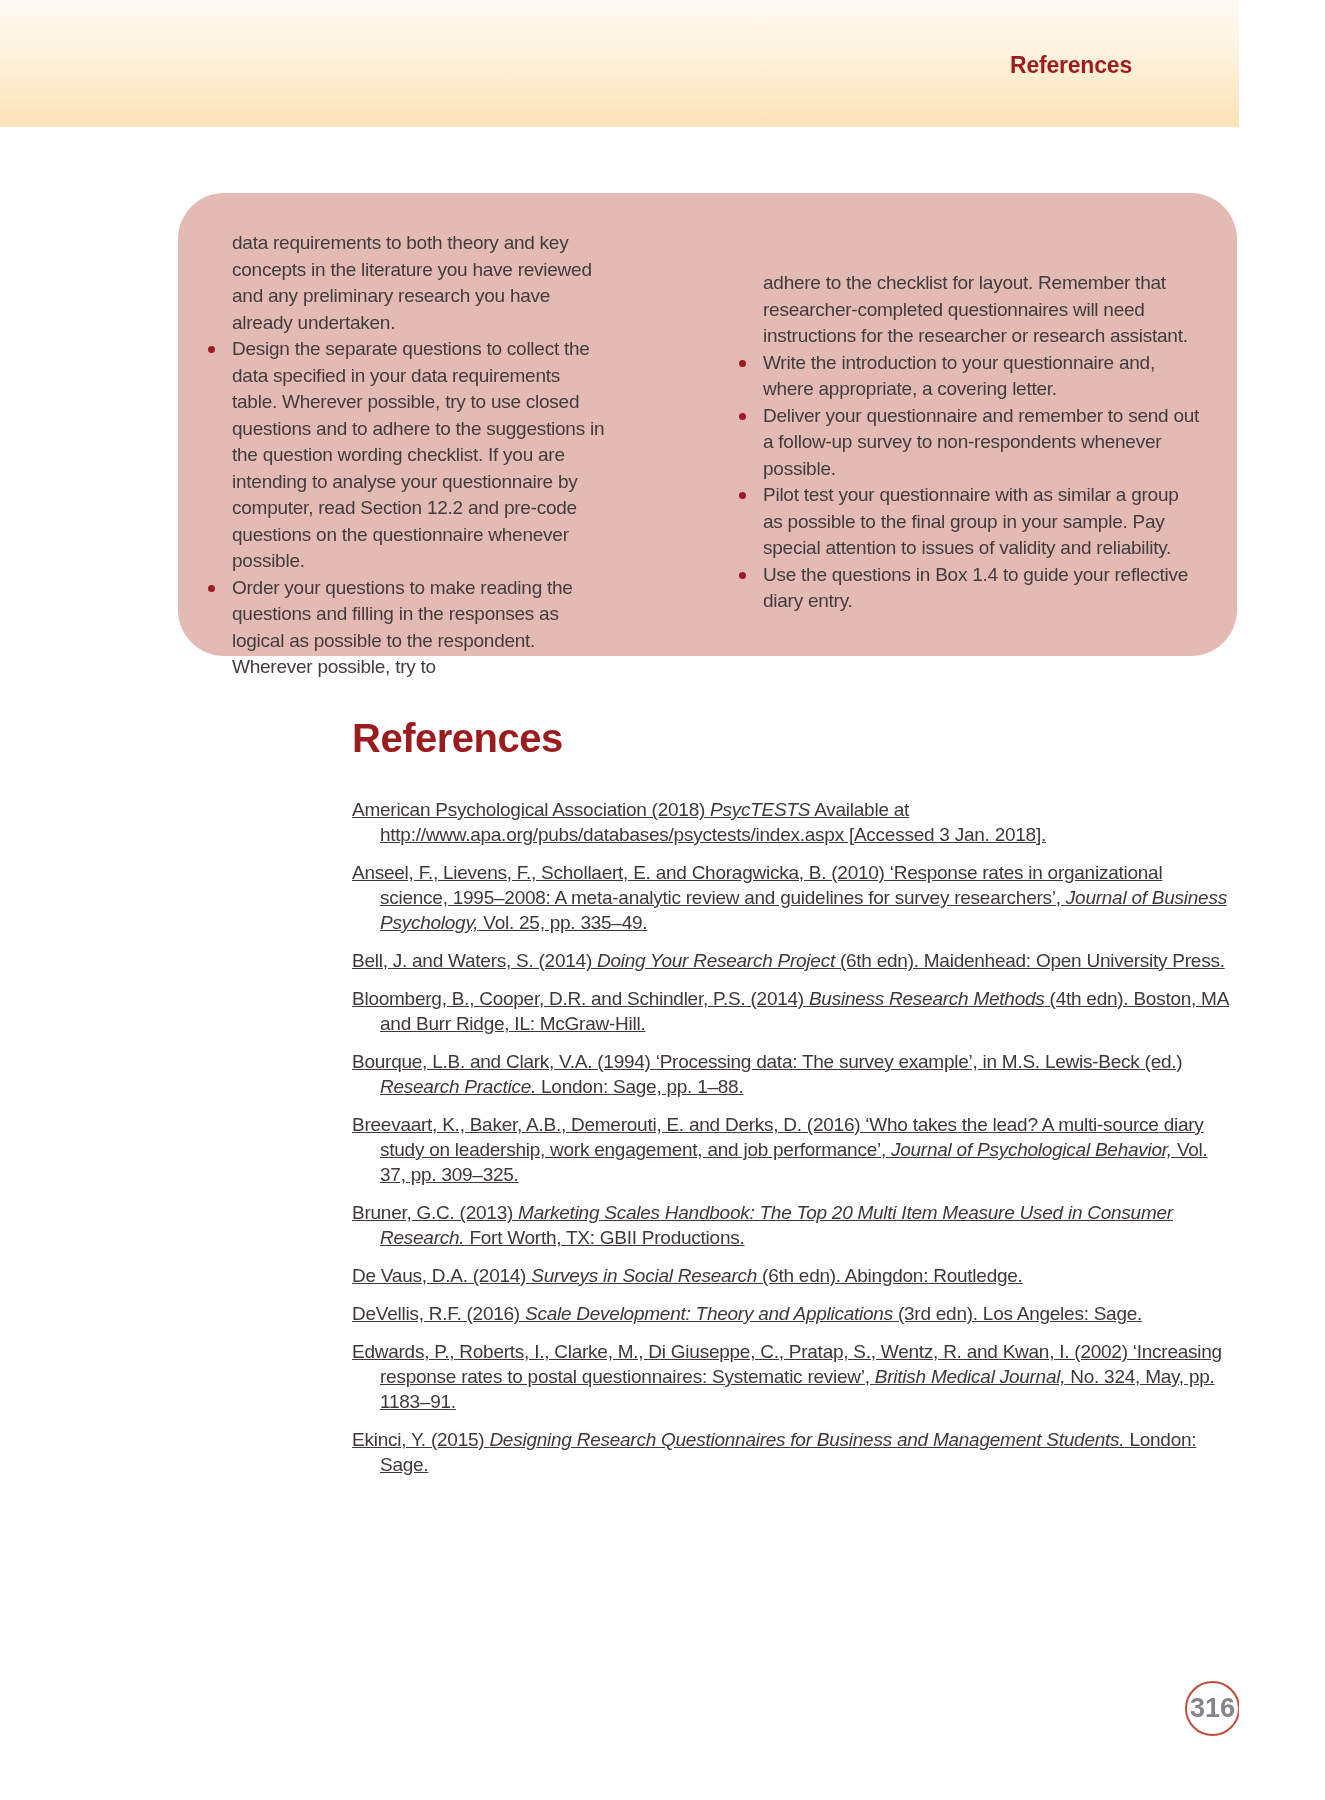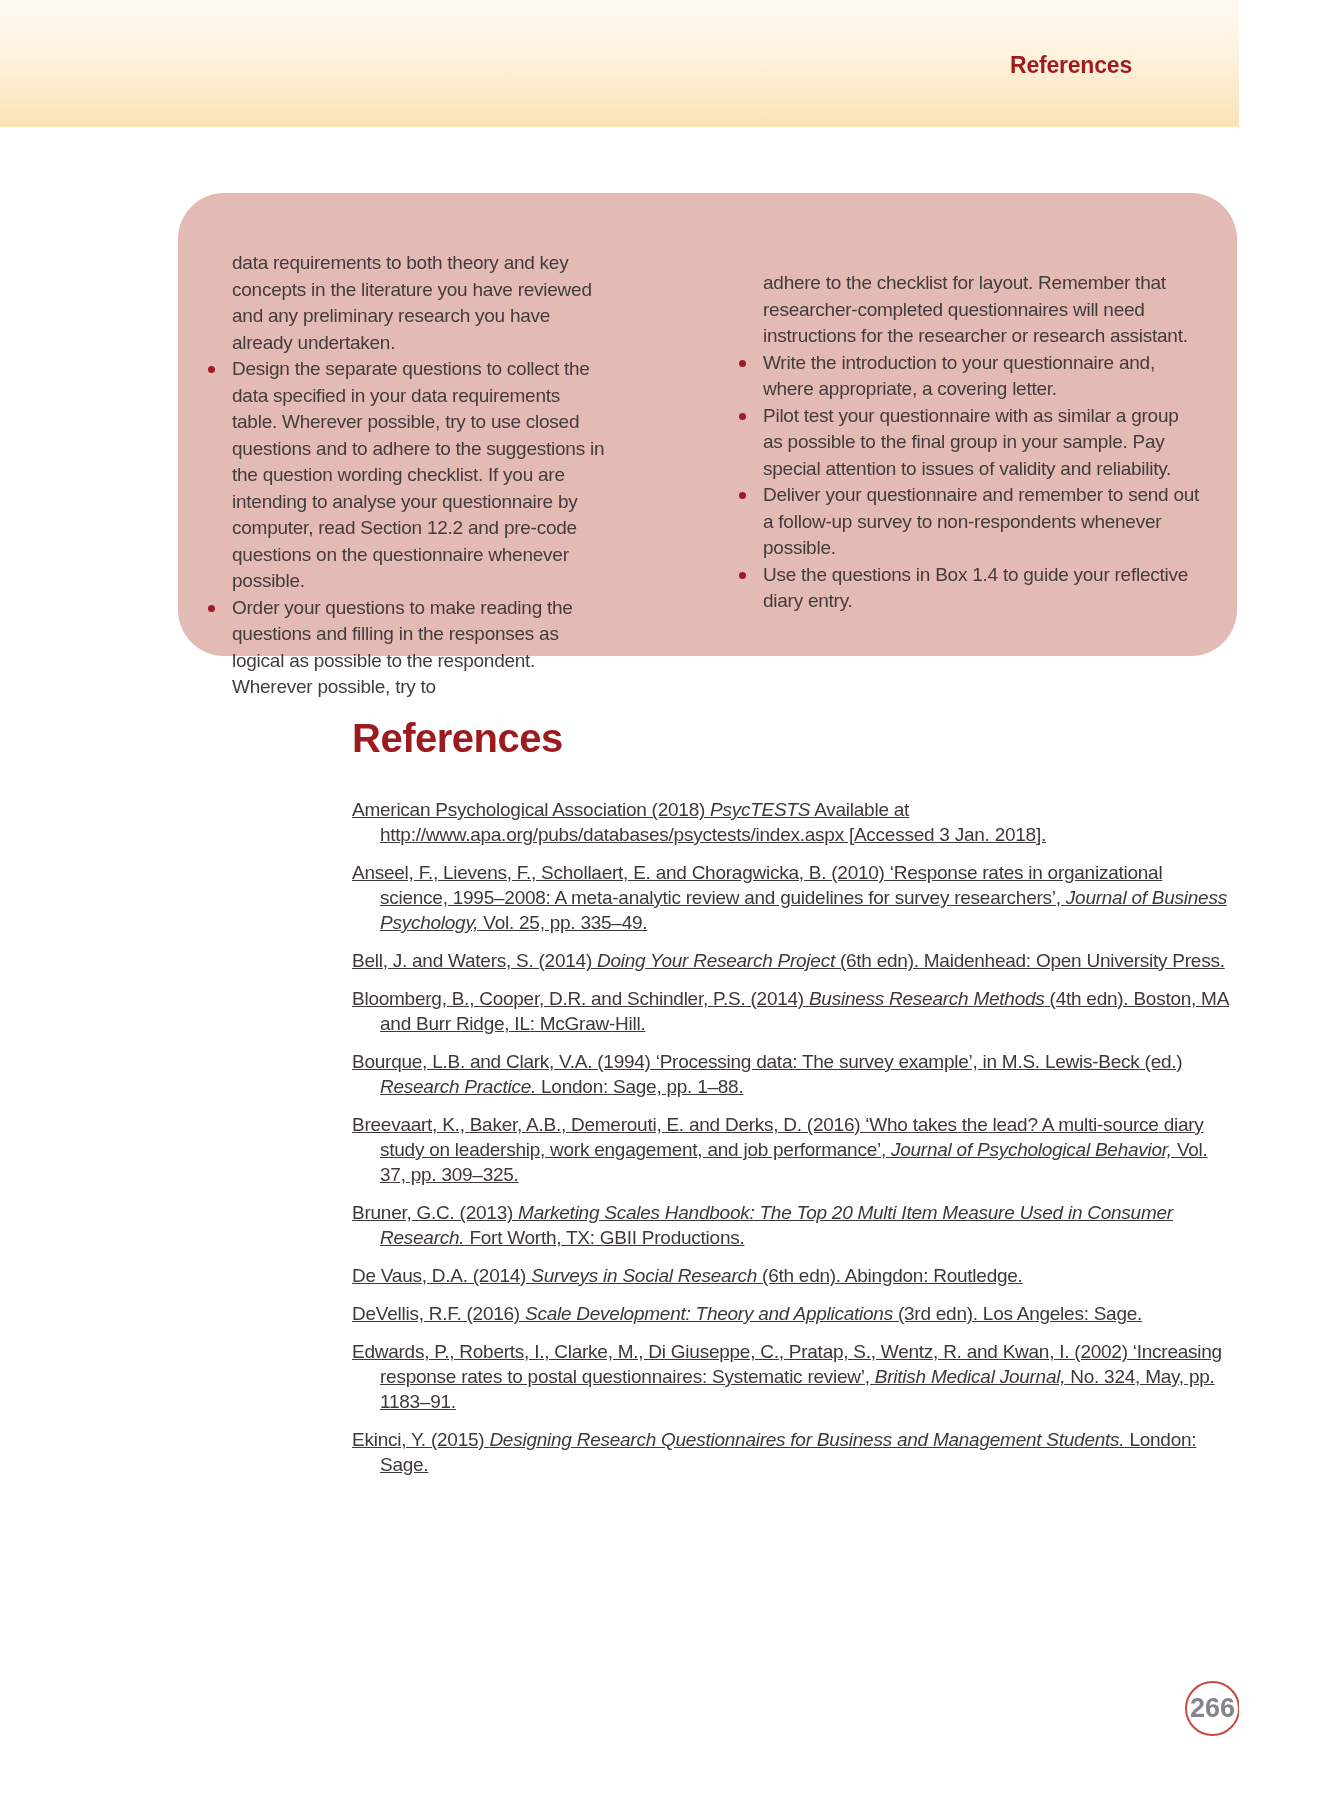--- a/index.html
+++ b/index.html
@@ -40,21 +40,21 @@
     background: #e3bab4;
     border-radius: 46px;
     display: flex;
     padding: 37px 30px 30px 27px;
     gap: 127px;
     color: #433c3d;
     font-size: 19px;
     line-height: 26.5px;
     letter-spacing: -0.25px;
   }
-  .col-left  { width: 404px; flex: 0 0 auto; margin-top: 20px; }
+  .col-left  { width: 404px; flex: 0 0 auto; }
   .col-right { width: 467px; flex: 0 0 auto; margin-top: 40px; }
   .chk-item { display: flex; margin: 0; }
   .dot { flex: 0 0 27px; position: relative; }
   .dot::before {
     content: "";
     position: absolute;
     left: 3px; top: 10px;
     width: 7px; height: 7px;
     border-radius: 50%;
     background: #9c1b26;
@@ -136,25 +136,25 @@
         <div class="chk-item">
           <span class="dot hidden"></span>
           <span class="chk-text">adhere to the checklist for layout. Remember that researcher-completed questionnaires will need instructions for the researcher or research assistant.</span>
         </div>
         <div class="chk-item">
           <span class="dot"></span>
           <span class="chk-text">Write the introduction to your questionnaire and, where appropriate, a covering letter.</span>
         </div>
         <div class="chk-item">
           <span class="dot"></span>
-          <span class="chk-text">Pilot test your questionnaire with as similar a group as possible to the final group in your sample. Pay special attention to issues of validity and reliability.</span>
+          <span class="chk-text">Deliver your questionnaire and remember to send out a follow-up survey to non-respondents whenever possible.</span>
         </div>
         <div class="chk-item">
           <span class="dot"></span>
-          <span class="chk-text">Deliver your questionnaire and remember to send out a follow-up survey to non-respondents whenever possible.</span>
+          <span class="chk-text">Pilot test your questionnaire with as similar a group as possible to the final group in your sample. Pay special attention to issues of validity and reliability.</span>
         </div>
         <div class="chk-item">
           <span class="dot"></span>
           <span class="chk-text">Use the questions in Box 1.4 to guide your reflective diary entry.</span>
         </div>
       </div>
   </section>
 
   <main class="refs">
     <h1 class="refs-title">References</h1>
@@ -167,16 +167,16 @@
         <p class="ref"><span>Breevaart, K., Baker, A.B., Demerouti, E. and Derks, D. (2016) ‘Who takes the lead? A multi-source diary study on leadership, work engagement, and job performance’, </span><span class="it">Journal of Psychological Behavior,</span><span> Vol. 37, pp. 309–325.</span></p>
         <p class="ref"><span>Bruner, G.C. (2013) </span><span class="it">Marketing Scales Handbook: The Top 20 Multi Item Measure Used in Consumer Research.</span><span> Fort Worth, TX: GBII Productions.</span></p>
         <p class="ref"><span>De Vaus, D.A. (2014) </span><span class="it">Surveys in Social Research</span><span> (6th edn). Abingdon: Routledge.</span></p>
         <p class="ref"><span>DeVellis, R.F. (2016) </span><span class="it">Scale Development: Theory and Applications</span><span> (3rd edn). Los Angeles: Sage.</span></p>
         <p class="ref"><span>Edwards, P., Roberts, I., Clarke, M., Di Giuseppe, C., Pratap, S., Wentz, R. and Kwan, I. (2002) ‘Increasing response rates to postal questionnaires: Systematic review’, </span><span class="it">British Medical Journal,</span><span> No. 324, May, pp. 1183–91.</span></p>
         <p class="ref"><span>Ekinci, Y. (2015) </span><span class="it">Designing Research Questionnaires for Business and Management Students.</span><span> London: Sage.</span></p>
       </div>
   </main>
 
   <div class="page-num">
-    <span>266</span>
+    <span>316</span>
   </div>
 
 </div>
 
 </body></html>

